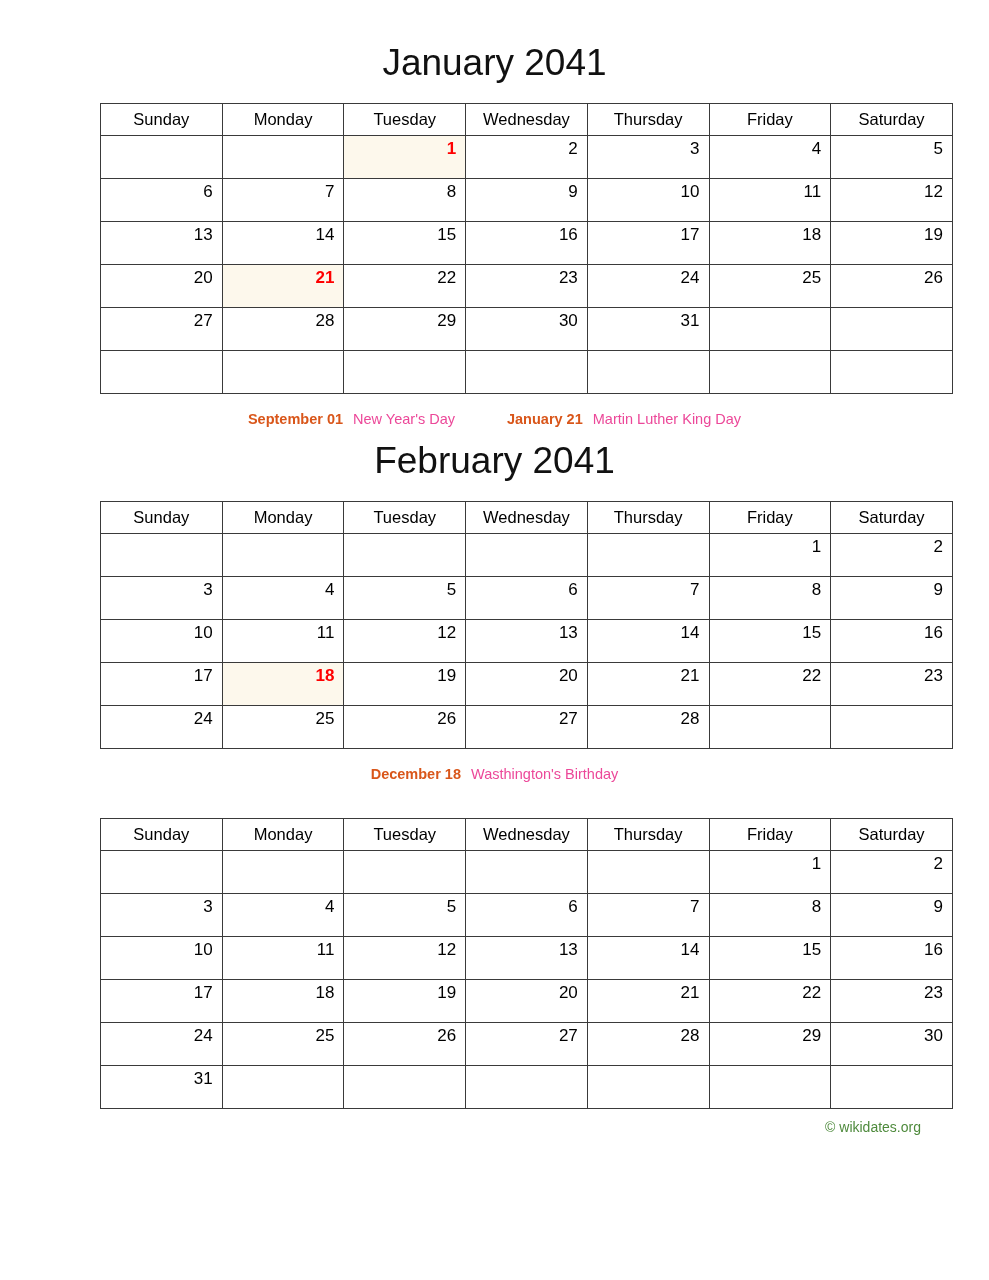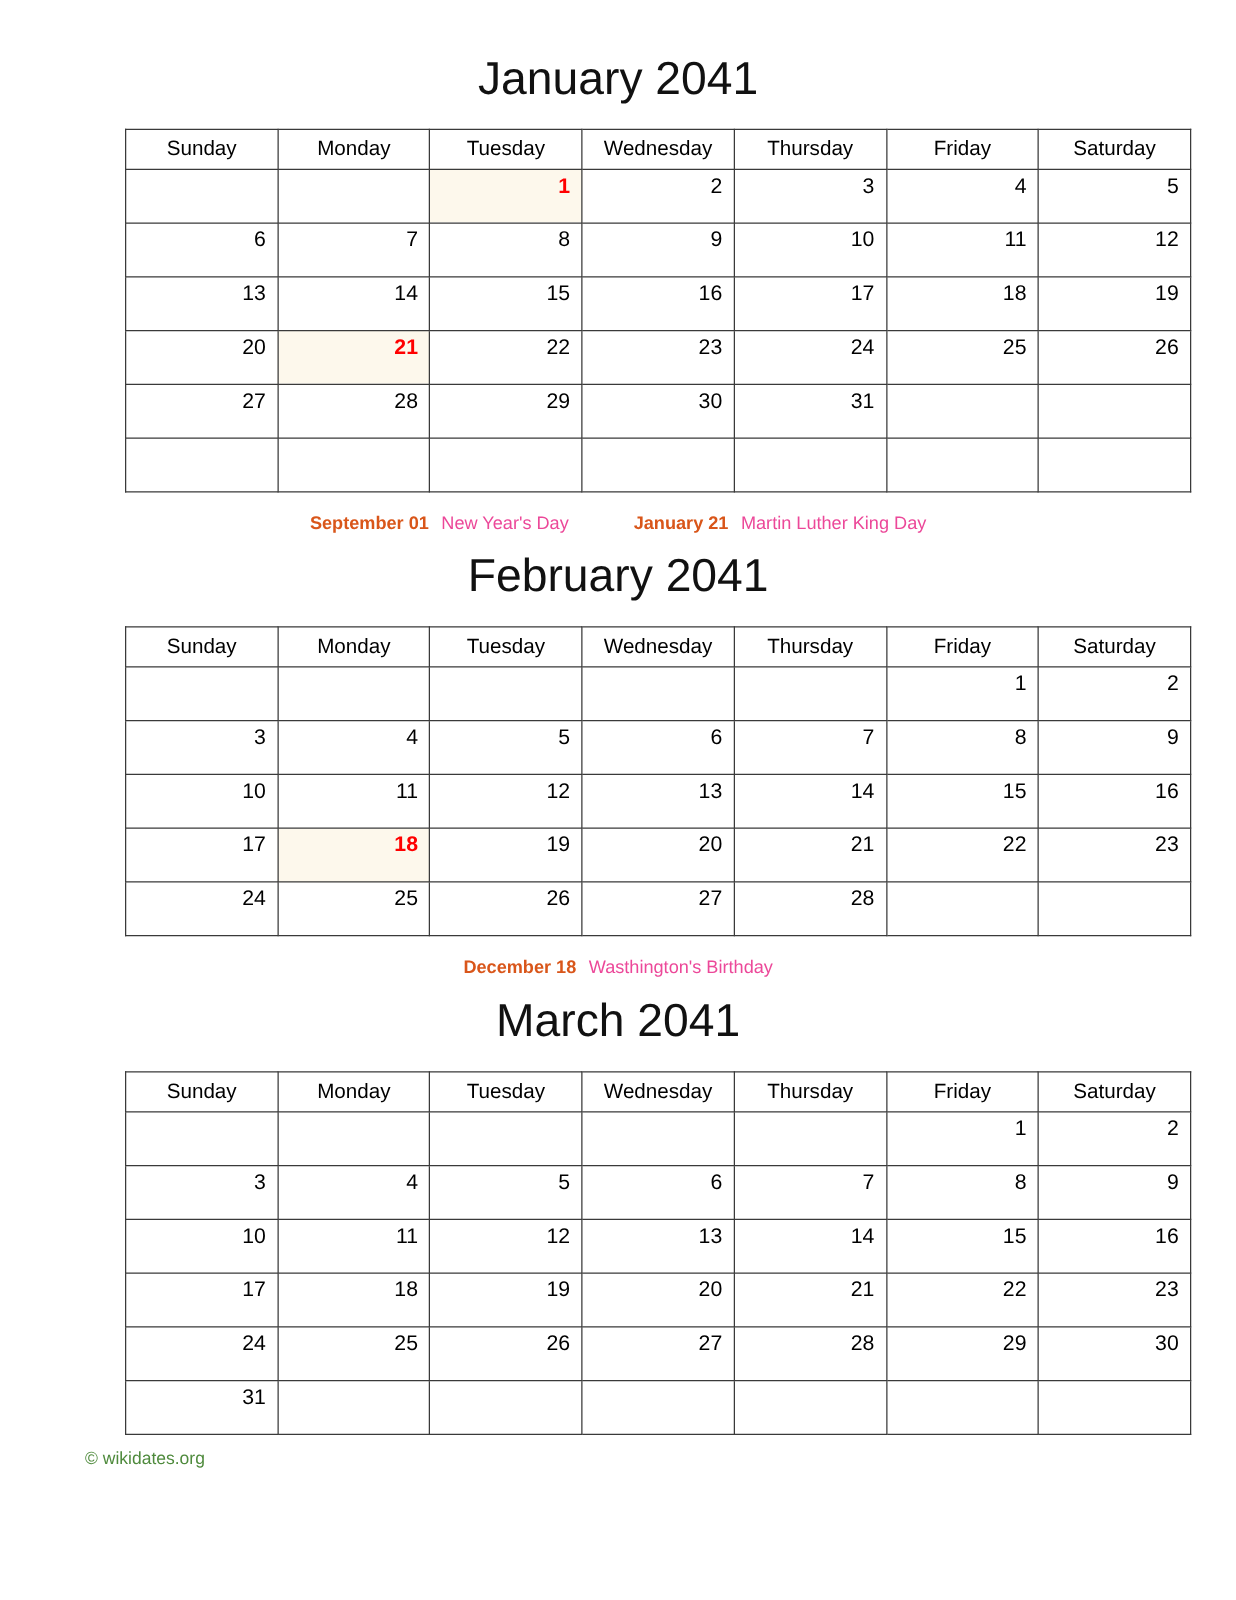--- a/index.html
+++ b/index.html
@@ -92,20 +92,21 @@
   .holiday-date {
     color: #d9561a;
     font-weight: bold;
     margin-right: 10px;
   }
   .holiday-name {
     color: #ec4899;
   }
   .footer {
     width: 853px;
+    text-align: right;
     font-size: 14px;
     color: #4e8a3c;
     padding-top: 10px;
   }
   
   .t-jan { padding-top: 44px; }
   .tbl-jan { margin-top: 20px; }
   .notes-jan { margin-top: 18px; }
   .t-feb { padding-top: 16px; }
   .tbl-feb { margin-top: 20px; }
@@ -405,21 +406,20 @@
             <td>
               <span class="daynum">&nbsp;</span>
             </td>
           </tr>
         </tbody>
     </table>
     <div class="holiday-notes notes-feb"><span class="holiday-note"><span class="holiday-date">December 18</span><span class="holiday-name">Wasthington's Birthday</span></span></div>
   </div>
 
   <div class="month-block t-mar">
-    <div class="month-title">March 2041</div>
     <table class="cal-table tbl-mar">
       <thead>
         <tr>
           <th>Sunday</th>
           <th>Monday</th>
           <th>Tuesday</th>
           <th>Wednesday</th>
           <th>Thursday</th>
           <th>Friday</th>
           <th>Saturday</th>

